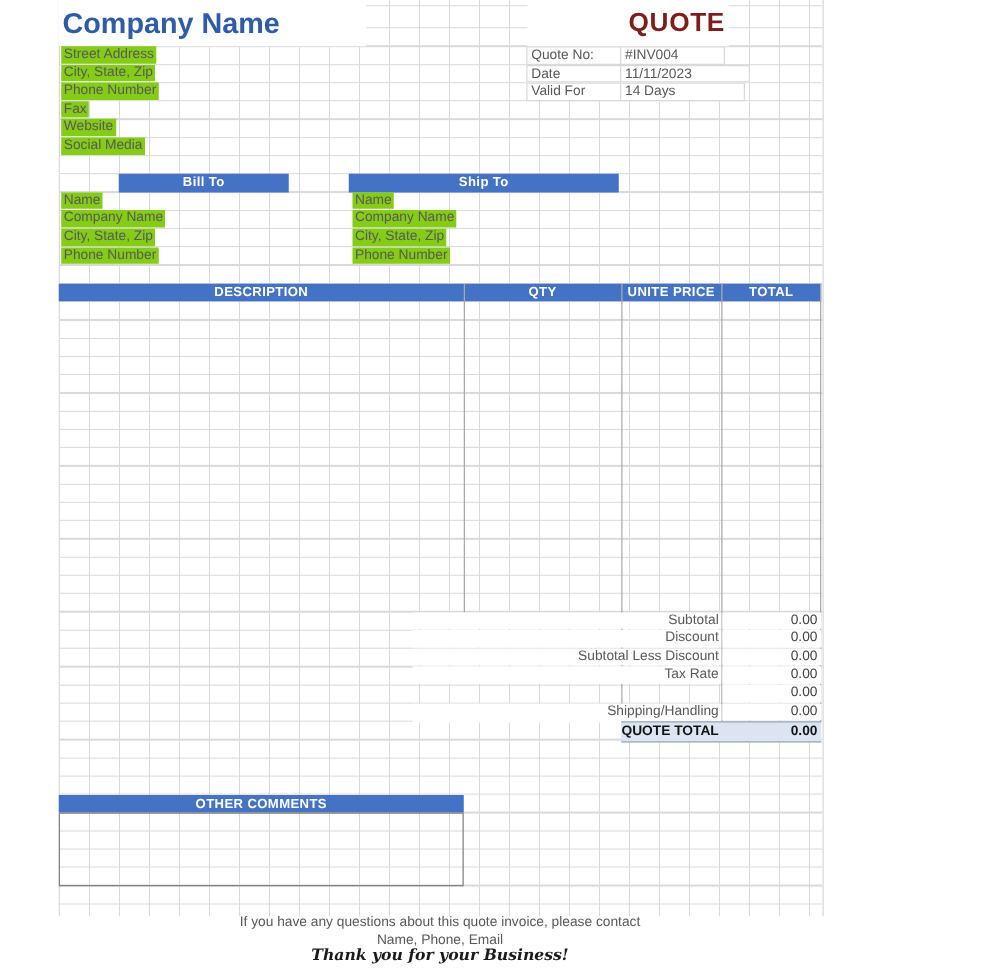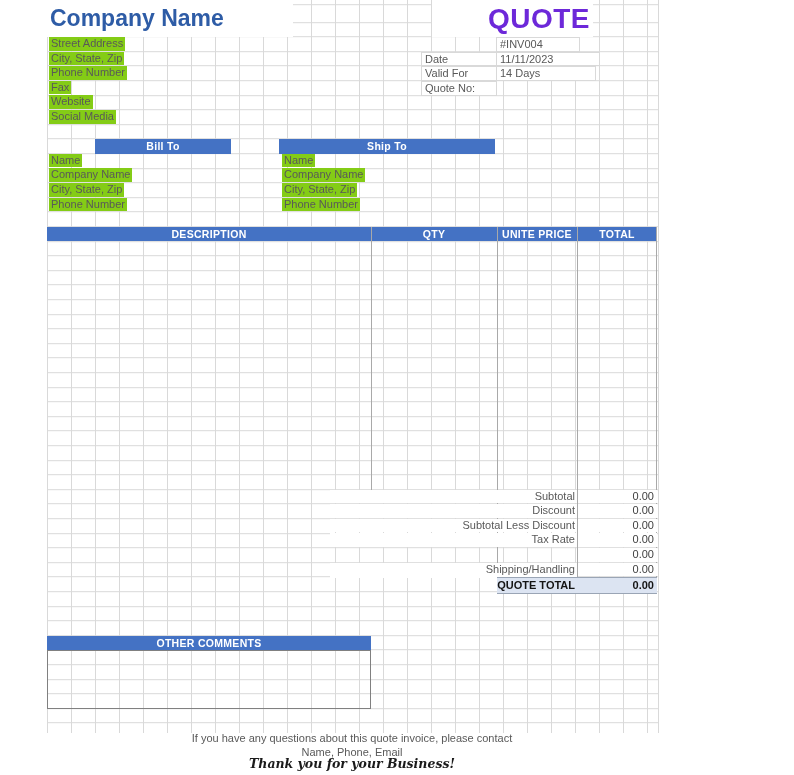--- a/index.html
+++ b/index.html
@@ -9,22 +9,22 @@
   
   .grid{position:absolute;left:47px;top:0;width:610px;height:733px;
     background-image:
       repeating-linear-gradient(to right,transparent 0 23px,#d9d9d9 23px 24px),
       repeating-linear-gradient(to bottom,transparent 0 13.6px,#d9d9d9 13.6px 14.6px);
     background-position:0 0,0 8.2px;
     border-left:1px solid #d9d9d9;border-right:1px solid #d9d9d9;}
 
   .title-cell{position:absolute;left:47px;top:0;width:243px;height:37px;background:#fff;
     display:flex;align-items:center;padding-left:3px;font-size:23px;font-weight:bold;color:#2e5ca6;white-space:nowrap;}
-  .doc-title{position:absolute;left:432px;top:0;width:158px;height:37px;background:#fff;
-    display:flex;align-items:center;justify-content:flex-end;padding-right:3px;font-size:28px;font-weight:bold;color:#6d28d9;letter-spacing:0.5px;}
+  .doc-title{position:absolute;left:422px;top:0;width:158px;height:37px;background:#fff;
+    display:flex;align-items:center;justify-content:flex-end;padding-right:3px;font-size:21px;font-weight:bold;color:#7f1d1d;letter-spacing:0.5px;}
 
   .lbl{position:absolute;height:13.6px;line-height:13.6px;font-size:11px;color:#595959;background:#84cc16;white-space:nowrap;padding:0 2px;}
 
   .meta-cell{position:absolute;height:14.6px;box-sizing:border-box;border:1px solid #d9d9d9;background:#fff;
     font-size:11px;color:#595959;display:flex;align-items:center;padding:0 3px;white-space:nowrap;}
 
   .bar{position:absolute;background:#4472c4;color:#fff;font-weight:bold;font-size:10.5px;text-align:center;
     line-height:14.6px;height:14.6px;letter-spacing:0.3px;}
 
   .col-h{position:absolute;top:226.8px;height:14.6px;line-height:14.6px;color:#fff;font-weight:bold;
@@ -61,21 +61,21 @@
   <div class="title-cell">Company Name</div>
   <div class="doc-title">QUOTE</div>
 
   <div class="lbl" style="left:49px;top:37px;">Street Address</div>
   <div class="lbl" style="left:49px;top:51.6px;">City, State, Zip</div>
   <div class="lbl" style="left:49px;top:66.2px;">Phone Number</div>
   <div class="lbl" style="left:49px;top:80.8px;">Fax</div>
   <div class="lbl" style="left:49px;top:95.4px;">Website</div>
   <div class="lbl" style="left:49px;top:110px;">Social Media</div>
 
-  <div class="meta-cell" style="left:421px;top:37px;width:76px;margin-top:44px;">Quote No:</div>
+  <div class="meta-cell" style="left:421px;top:37px;width:76px;">Quote No:</div>
   <div class="meta-cell" style="left:496px;top:37px;width:84px;">#INV004</div>
   <div class="meta-cell" style="left:421px;top:51.6px;width:76px;">Date</div>
   <div class="meta-cell" style="left:496px;top:51.6px;width:104px;">11/11/2023</div>
   <div class="meta-cell" style="left:421px;top:66.2px;width:76px;">Valid For</div>
   <div class="meta-cell" style="left:496px;top:66.2px;width:100px;">14 Days</div>
 
   <div class="bar" style="left:95px;top:139.2px;width:136px;">Bill To</div>
   <div class="bar" style="left:279px;top:139.2px;width:216px;">Ship To</div>
 
   <div class="lbl" style="left:49px;top:153.8px;">Name</div>

